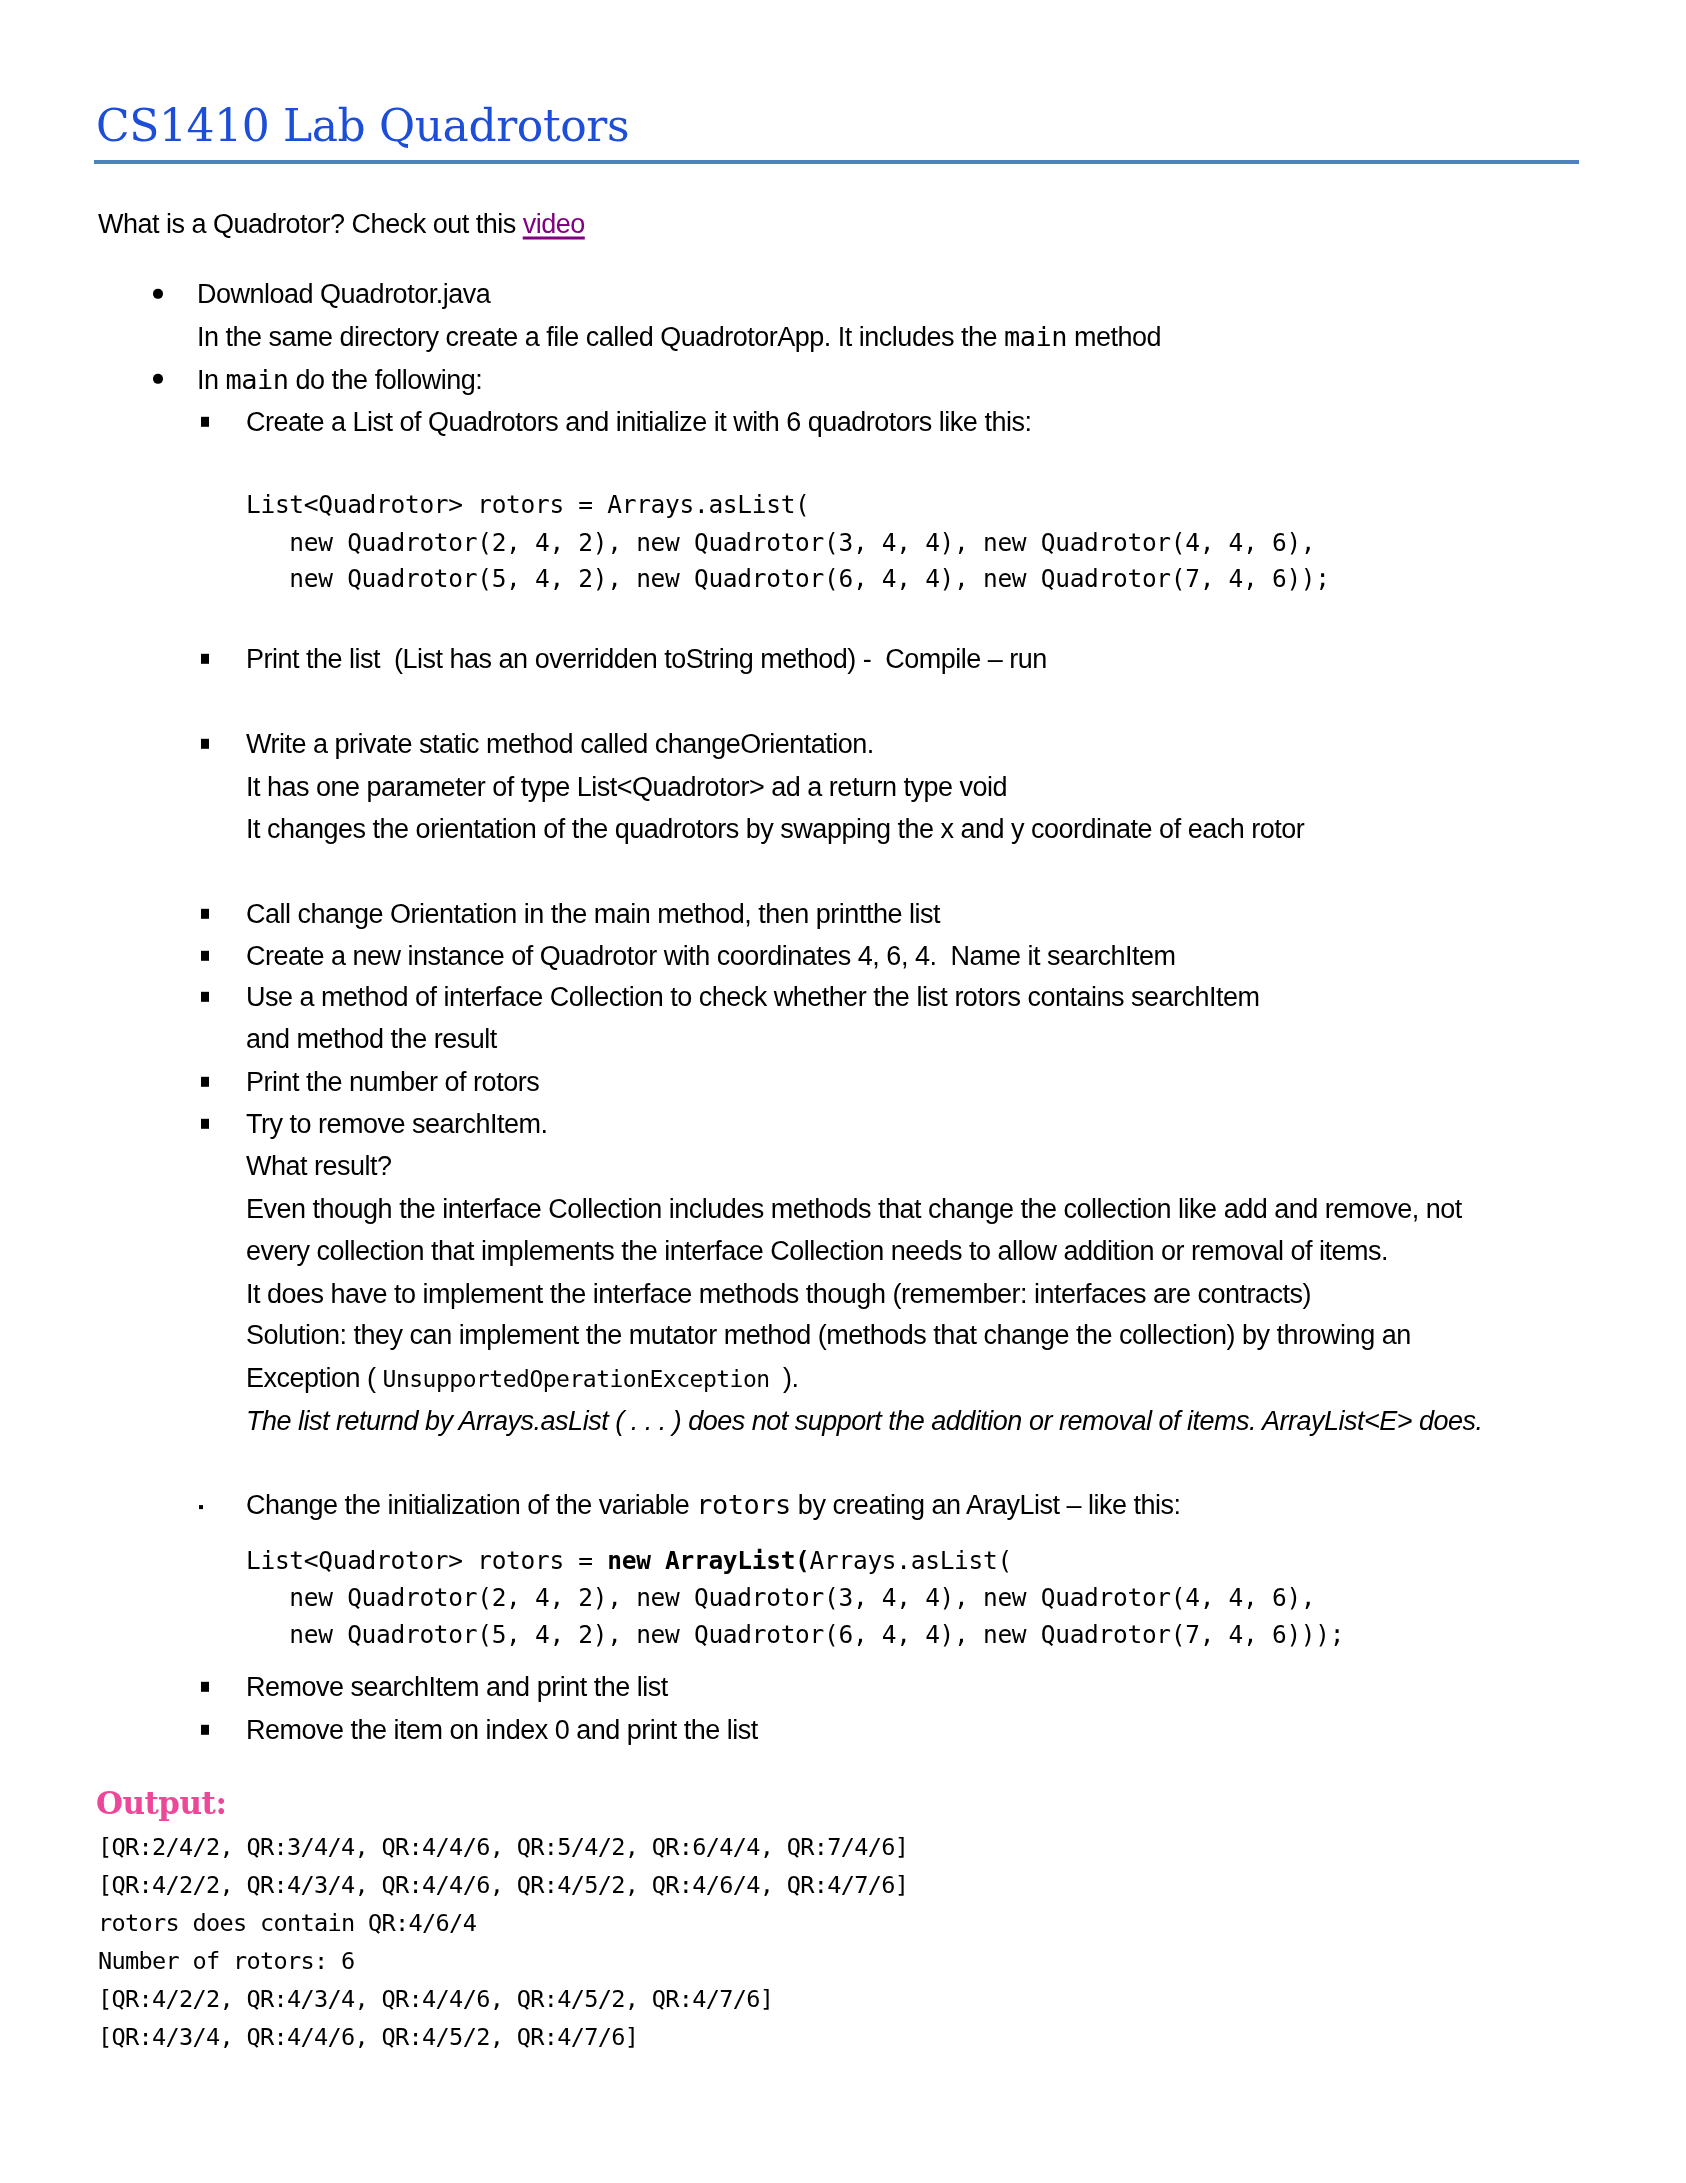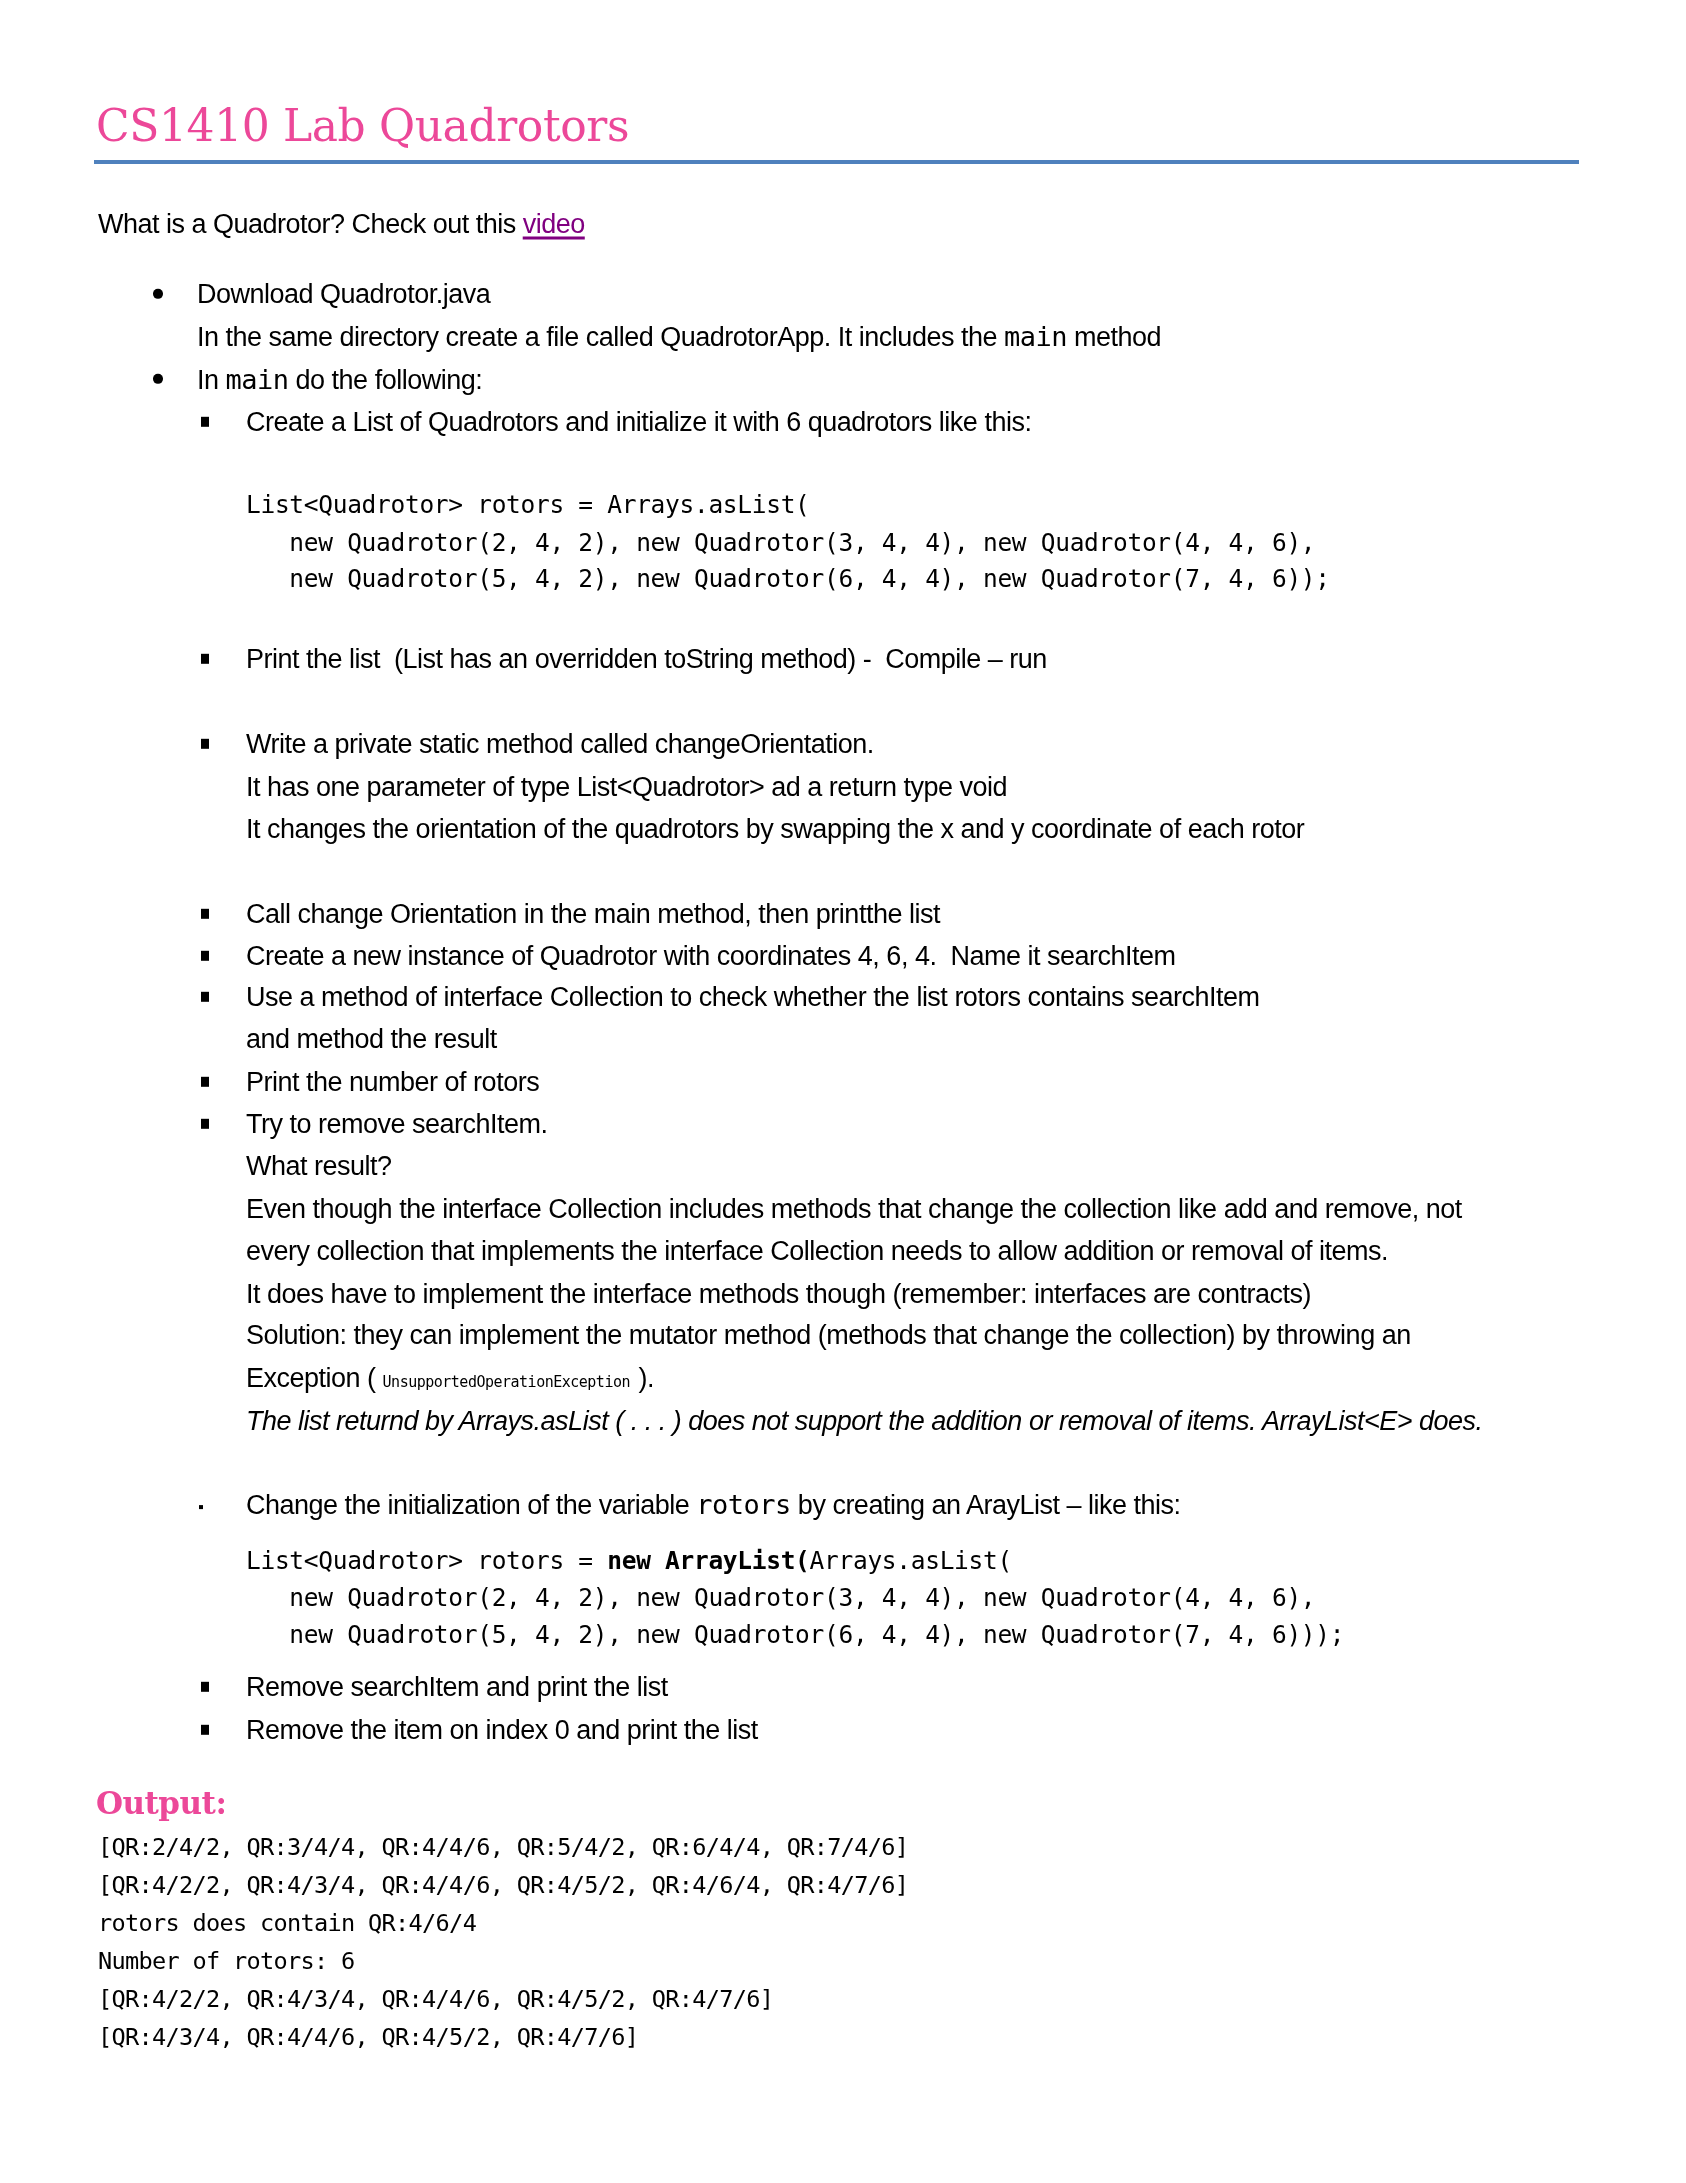--- a/index.html
+++ b/index.html
@@ -1,21 +1,21 @@
 <!DOCTYPE html>
 <html style="font-size:14px"><head>
 <meta charset="utf-8">
 <style>
   html, body { margin: 0; padding: 0; background: #ffffff; }
   body { width: 1687px; height: 2184px; position: relative; overflow: hidden; }
   .t { position: absolute; left: 0; white-space: pre; color: #000; font-family: "Liberation Sans", sans-serif; font-size: 27px; line-height: 35px; height: 35px; transform: translateY(-17.5px); letter-spacing: -0.5px; }
   .mono { font-family: "DejaVu Sans Mono", monospace; }
   .code { font-family: "DejaVu Sans Mono", monospace; font-size: 24.5px; letter-spacing: -0.3px; }
   .out { font-family: "DejaVu Sans Mono", monospace; font-size: 23.6px; letter-spacing: -0.7px; }
-  .title { position: absolute; left: 96px; top: 98px; font-family: "DejaVu Serif", serif; font-size: 44px; line-height: 56px; color: #ec4899; letter-spacing: -0.4px; white-space: pre; }
+  .title { position: absolute; left: 96px; top: 98px; font-family: "DejaVu Serif", serif; font-size: 44px; line-height: 56px; color: #1d4ed8; letter-spacing: -0.4px; white-space: pre; }
   .rule { position: absolute; left: 94px; top: 160px; width: 1485px; height: 3.5px; background: #4F81BD; }
   .link { color: #800080; text-decoration: underline; text-decoration-thickness: 2.6px; text-underline-offset: 4.4px; }
   .b1 { position: absolute; width: 9.6px; height: 9.6px; border-radius: 50%; background: #000; transform: translateY(-5.2px); }
   .b2 { position: absolute; width: 7.9px; height: 9.6px; background: #000; transform: translateY(-5.2px); }
   .b3 { position: absolute; width: 3.5px; height: 3.5px; background: #000; transform: translateY(-0.9px); }
   .output-heading { position: absolute; left: 96px; top: 1784px; font-family: "DejaVu Serif", serif; font-weight: bold; font-size: 31px; line-height: 38px; color: #ec4899; letter-spacing: -0.5px; white-space: pre; }
   .bold { font-weight: bold; }
 </style>
 </head>
 <body>
@@ -61,21 +61,21 @@
 <div class="t" style="left:246px; top:1082px;">Print the number of rotors</div>
 
 <span class="b2" style="left:201px; top:1124px;"></span>
 <div class="t" style="left:246px; top:1124px;">Try to remove searchItem.</div>
 
 <div class="t" style="left:246px; top:1166px;">What result?</div>
 <div class="t" style="left:246px; top:1209px;">Even though the interface Collection includes methods that change the collection like add and remove, not</div>
 <div class="t" style="left:246px; top:1251px;">every collection that implements the interface Collection needs to allow addition or removal of items.</div>
 <div class="t" style="left:246px; top:1294px;">It does have to implement the interface methods though (remember: interfaces are contracts)</div>
 <div class="t" style="left:246px; top:1335px;">Solution: they can implement the mutator method (methods that change the collection) by throwing an</div>
-<div class="t" style="left:246px; top:1378px;"><span>Exception ( </span><span class="mono" style="font-size:15px;">UnsupportedOperationException </span><span>).</span></div>
+<div class="t" style="left:246px; top:1378px;"><span>Exception ( </span><span class="mono" style="font-size:23px;">UnsupportedOperationException </span><span>).</span></div>
 <div class="t" style="left:246px; top:1421px;font-style:italic;">The list returnd by Arrays.asList ( . . . ) does not support the addition or removal of items. ArrayList&lt;E&gt; does.</div>
 
 <span class="b3" style="left:199px; top:1506px;"></span>
 <div class="t" style="left:246px; top:1504px;"><span>Change the initialization of the variable </span><span class="mono">rotors</span><span> by creating an ArayList – like this:</span></div>
 
 <div class="t code" style="left:246px; top:1560px;"><span>List&lt;Quadrotor&gt; rotors = </span><span class="bold">new ArrayList(</span><span>Arrays.asList(</span></div>
 <div class="t code" style="left:246px; top:1597px;">   new Quadrotor(2, 4, 2), new Quadrotor(3, 4, 4), new Quadrotor(4, 4, 6),</div>
 <div class="t code" style="left:246px; top:1634px;">   new Quadrotor(5, 4, 2), new Quadrotor(6, 4, 4), new Quadrotor(7, 4, 6)));</div>
 
 <span class="b2" style="left:201px; top:1687px;"></span>

